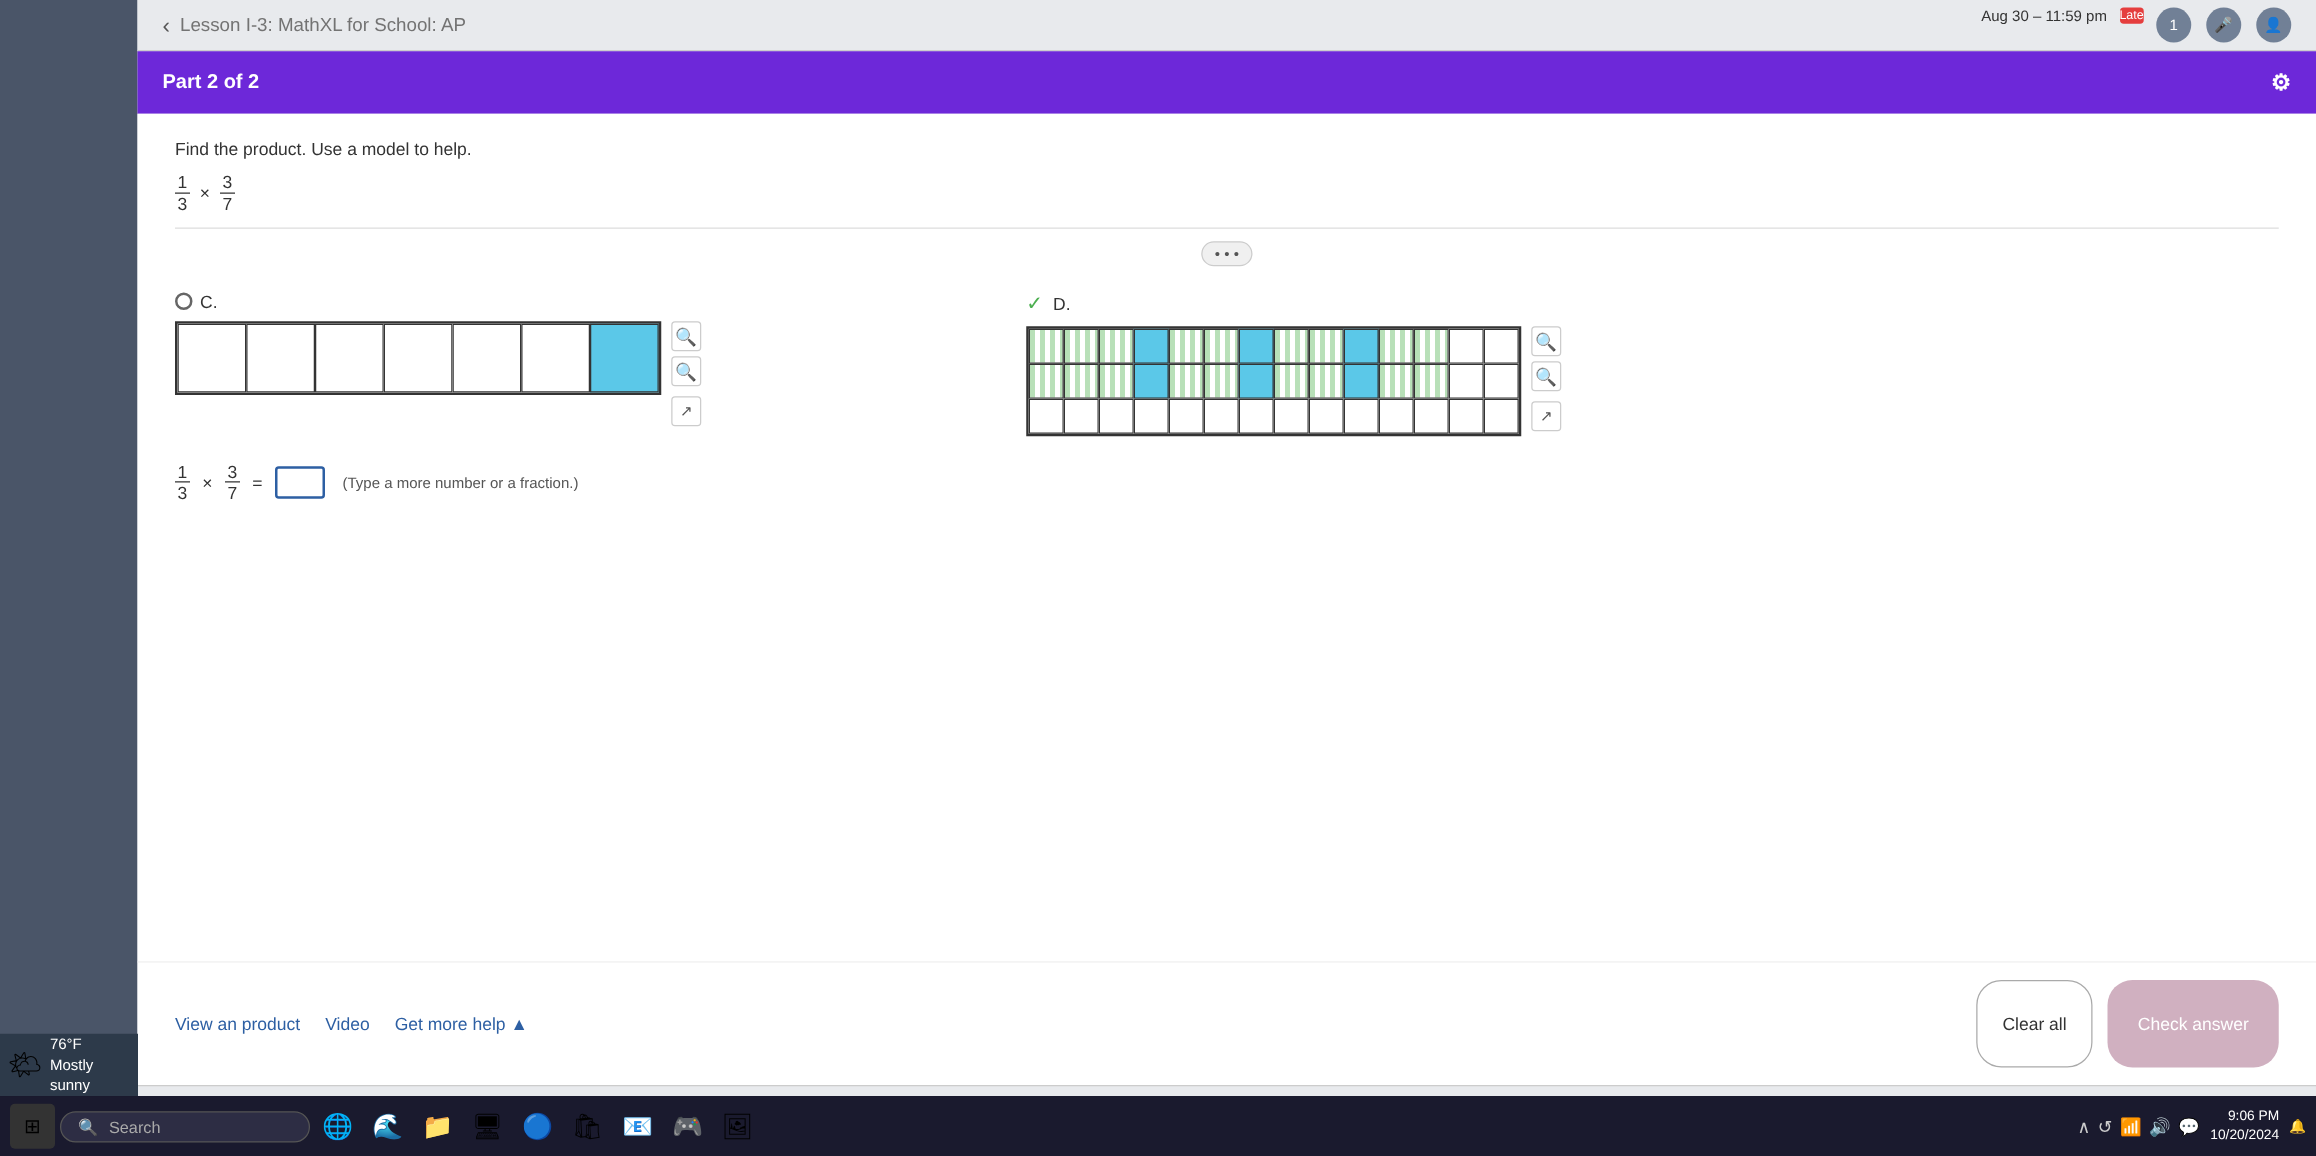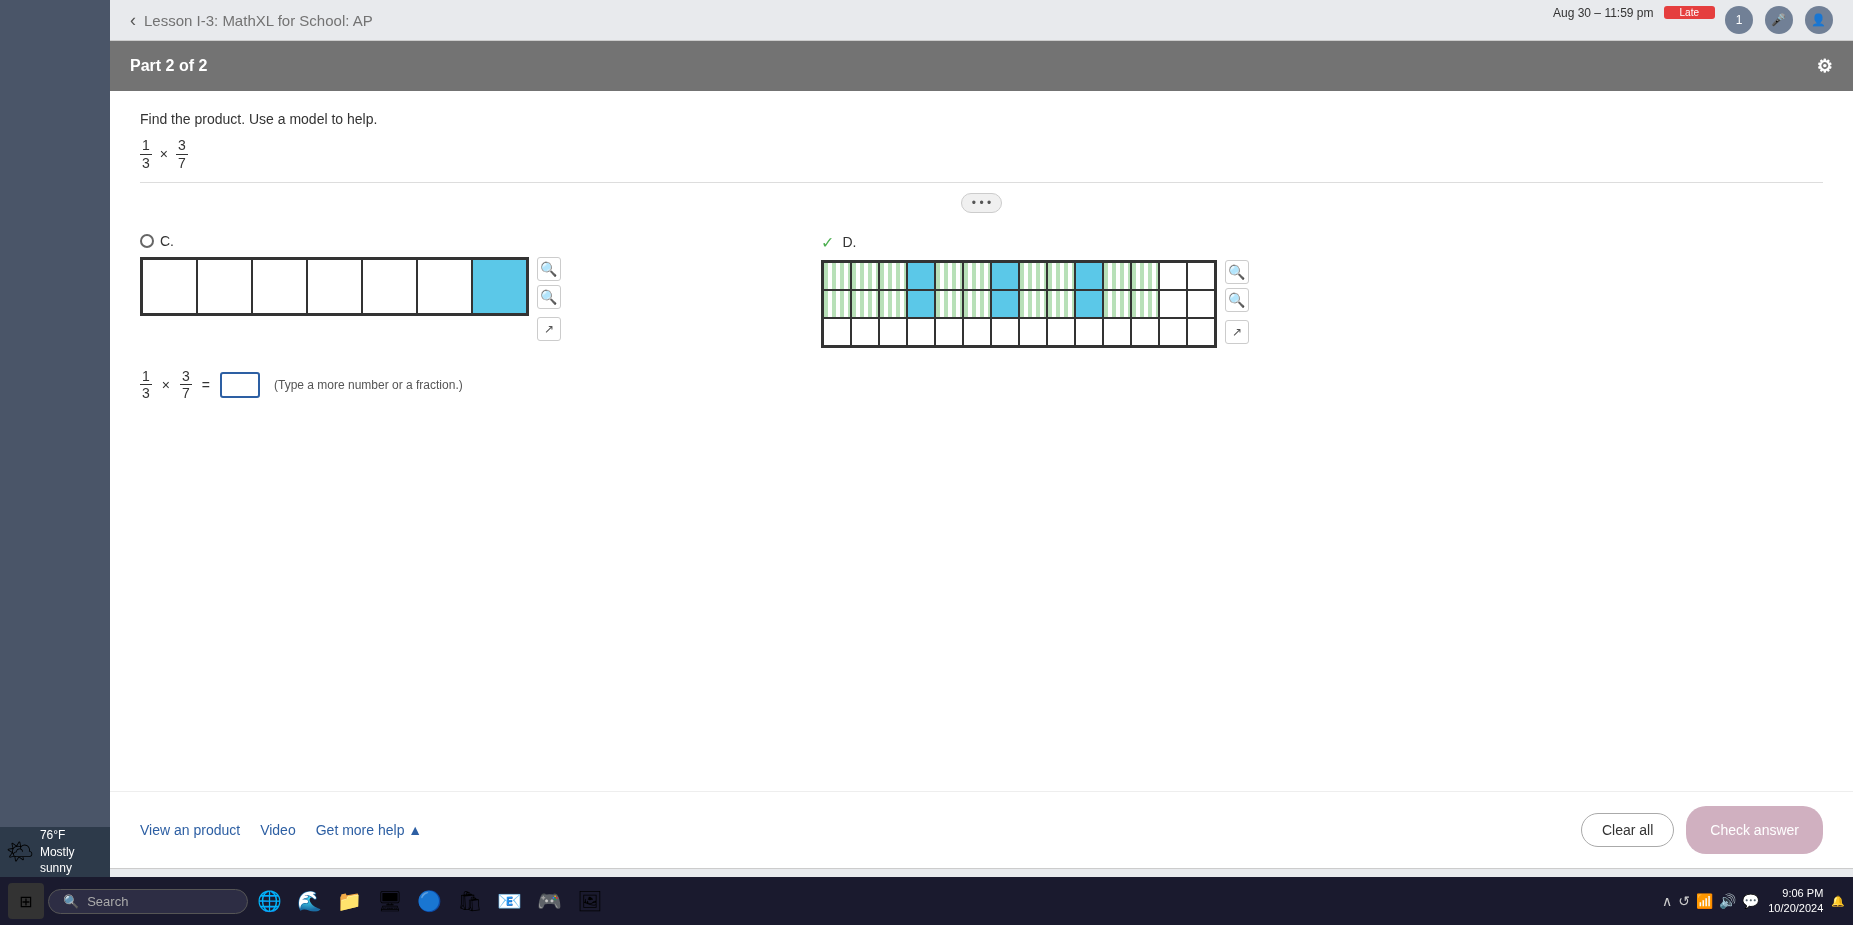--- a/index.html
+++ b/index.html
@@ -51,21 +51,21 @@
       display: flex;
       align-items: flex-start;
       gap: 10px;
       font-size: 12px;
       color: #333;
     }
     .late-badge {
       background: #e53e3e;
       color: white;
       font-size: 10px;
-      padding: 1px 16px;
+      padding: 1px 0;
       border-radius: 3px;
     }
     .top-icons {
       display: flex;
       gap: 12px;
       align-items: center;
     }
     .top-icon {
       width: 28px;
       height: 28px;
@@ -74,21 +74,21 @@
       display: flex;
       align-items: center;
       justify-content: center;
       color: white;
       font-size: 12px;
       cursor: pointer;
     }
 
     
     .blue-header {
-      background: #737373;
+      background: #6d28d9;
       color: white;
       padding: 14px 20px;
       font-size: 16px;
       font-weight: 600;
       display: flex;
       align-items: center;
       justify-content: space-between;
     }
     .settings-icon {
       color: white;
@@ -314,37 +314,36 @@
     }
     .action-link {
       font-size: 14px;
       color: #2d5fa3;
       cursor: pointer;
       text-decoration: none;
       font-weight: 500;
     }
     .action-right {
       display: flex;
-      align-items: center;
       gap: 12px;
     }
     .clear-all-btn {
       border: 1px solid #aaa;
       background: white;
       padding: 8px 20px;
       border-radius: 20px;
       font-size: 14px;
       color: #333;
       cursor: pointer;
     }
     .check-answer-btn {
       background: #d0b0c0;
       color: white;
       border: none;
-      padding: 16px 24px;
+      padding: 27px 24px;
       border-radius: 20px;
       font-size: 14px;
       cursor: pointer;
     }
 
     
     .nav-bar {
       background: #e8eaed;
       padding: 10px 30px;
       display: flex;

